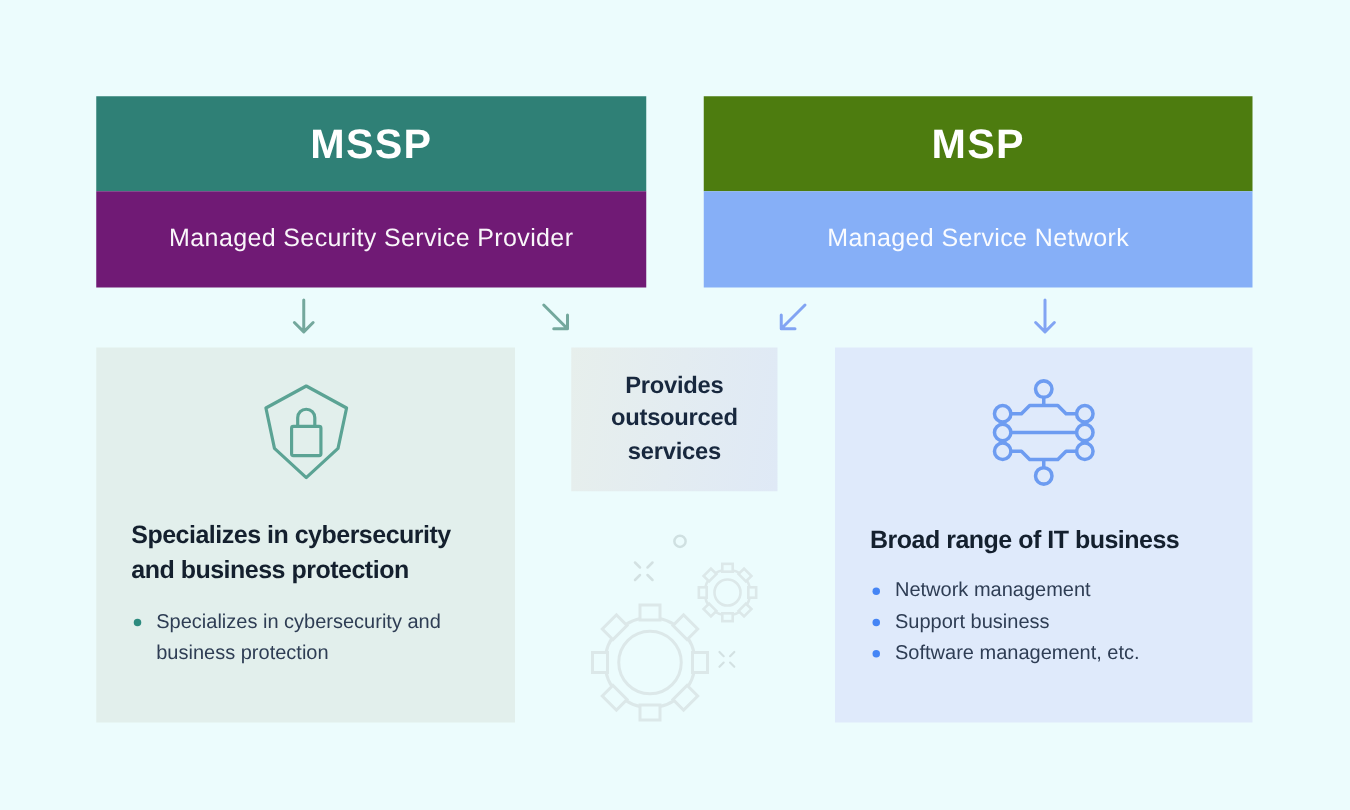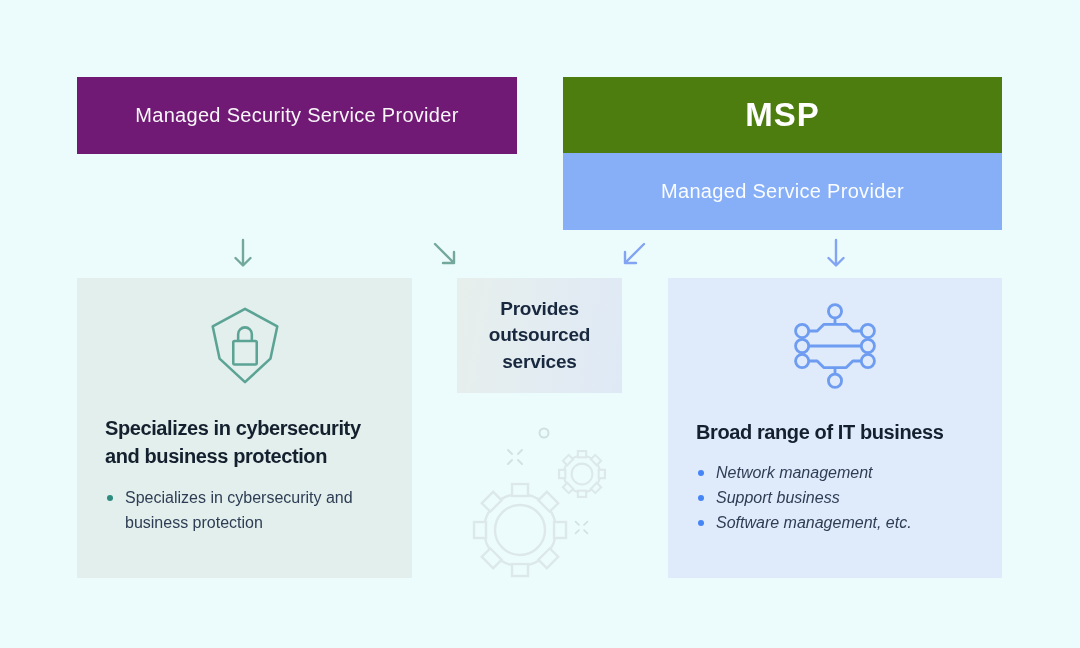--- a/index.html
+++ b/index.html
@@ -24,45 +24,46 @@
   
   .card{position:absolute;top:278px;height:300px;box-sizing:border-box;padding:22px 28px 2px 28px;}
   .card-mssp{left:77px;width:335px;background:#E2EFEC;}
   .card-msp{left:668px;width:334px;background:#DFEAFB;}
   .card-icon{display:flex;justify-content:center;}
   .card-heading{margin-top:26px;font-size:20px;font-weight:700;letter-spacing:-0.4px;
     line-height:1.42;color:#14202E;}
   .bullets{margin-top:15px;}
   .bullet{display:flex;align-items:flex-start;font-size:16px;line-height:1.55;color:#2E3D54;}
   .bullet + .bullet{margin-top:0;}
-  .card-msp .bullet{line-height:1.55;font-style:italic;}
+  .card-msp .bullet{line-height:1.55;}
   .dot{flex:0 0 auto;width:6px;height:6px;border-radius:50%;margin:9px 12px 0 2px;}
   .dot-teal{background:#2D8B7F;}
   .dot-blue{background:#4585F5;}
   
   .shared-box{position:absolute;left:457px;top:278px;width:165px;height:115px;
     background:linear-gradient(100deg,#E7EFEC,#DFE9F6);
     display:flex;align-items:center;justify-content:center;text-align:center;
     box-sizing:border-box;padding:0 17px;
     font-size:19px;font-weight:700;letter-spacing:-0.2px;line-height:1.4;color:#18283E;}
   
   .decor{position:absolute;}
 </style>
 </head>
 <body>
 
 <div class="canvas">
 
   <div class="hdr hdr-mssp">
+    <div class="hdr-title">MSSP</div>
     <div class="hdr-sub">Managed Security Service Provider</div>
   </div>
 
   <div class="hdr hdr-msp">
     <div class="hdr-title">MSP</div>
-    <div class="hdr-sub">Managed Service Provider</div>
+    <div class="hdr-sub">Managed Service Network</div>
   </div>
 
   <svg class="arrow" style="left:232px;top:238px;" width="22" height="32" viewBox="0 0 22 32">
     <path d="M11 2 V27 M3.5 20 L11 27.5 L18.5 20" stroke="#74A89D" stroke-width="2.4" fill="none" stroke-linecap="round" stroke-linejoin="round"></path>
   </svg>
   <svg class="arrow" style="left:432px;top:241px;" width="28" height="28" viewBox="0 0 28 28">
     <path d="M3 3 L22 22 M22 11 V22 H11" stroke="#74A89D" stroke-width="2.4" fill="none" stroke-linecap="round" stroke-linejoin="round"></path>
   </svg>
   <svg class="arrow" style="left:619px;top:241px;" width="28" height="28" viewBox="0 0 28 28">
     <path d="M25 3 L6 22 M6 11 V22 H17" stroke="#82A4F3" stroke-width="2.4" fill="none" stroke-linecap="round" stroke-linejoin="round"></path>

